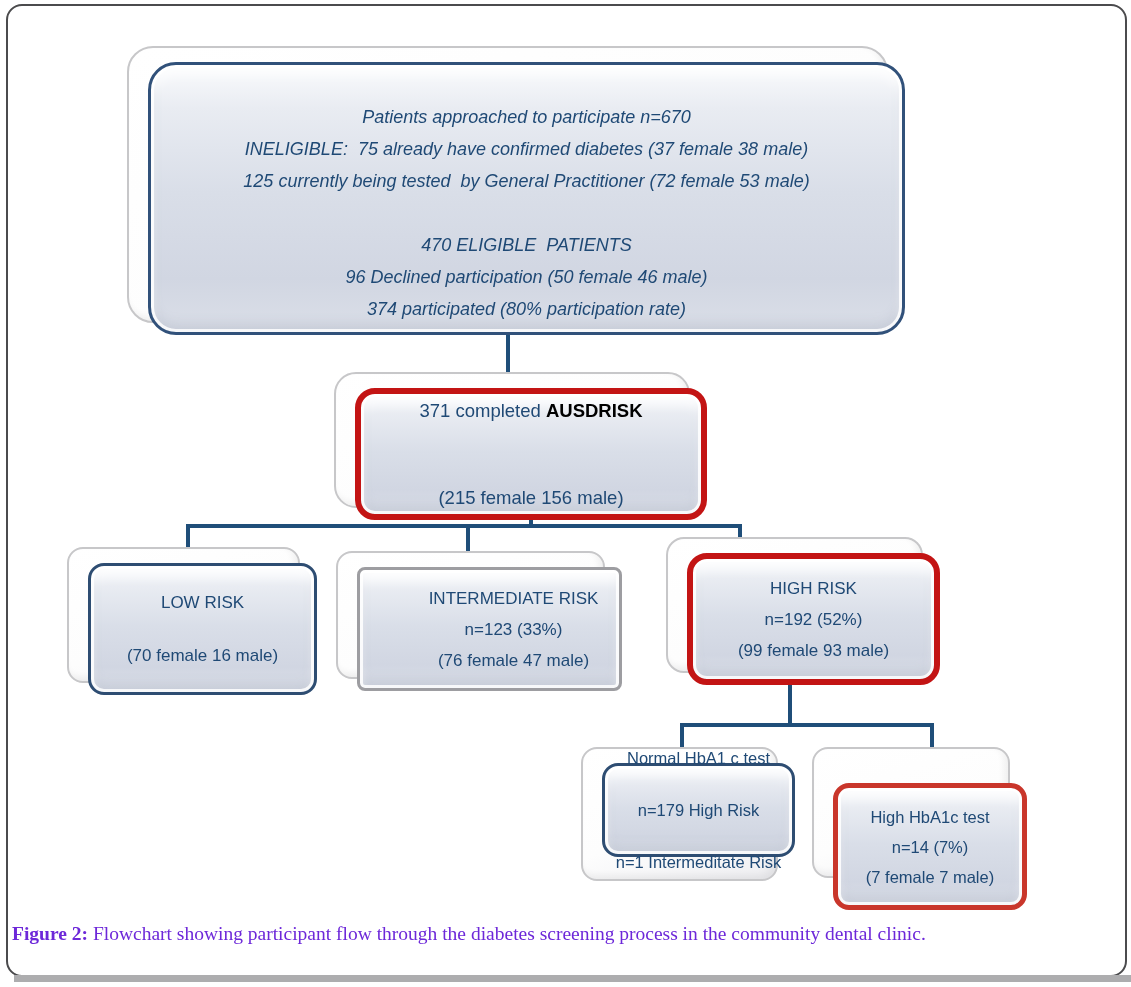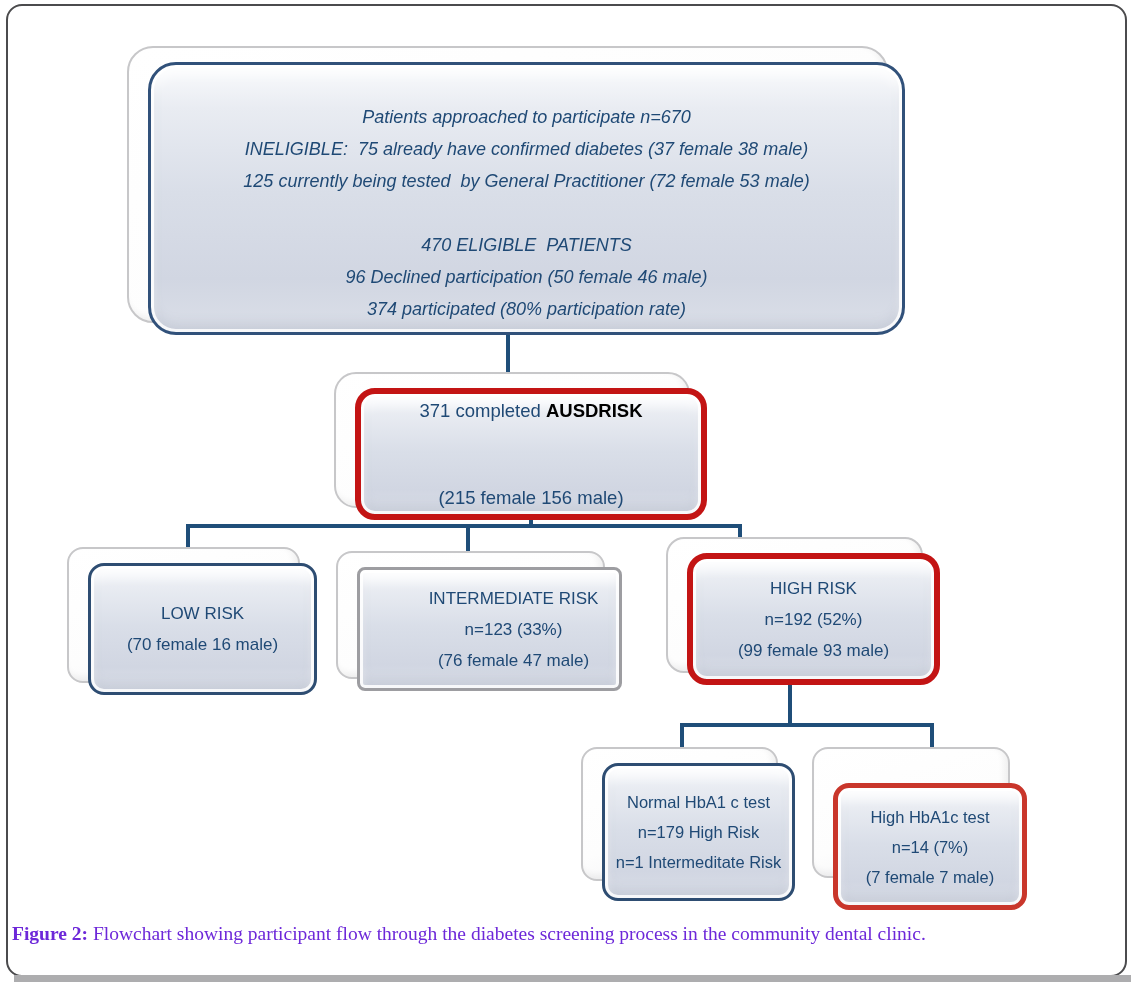--- a/index.html
+++ b/index.html
@@ -26,21 +26,21 @@
     box-shadow:inset -4px -4px 7px rgba(0,0,0,.06);
   }
   .box{
     position:absolute;left:0;top:0;width:100%;height:100%;
     box-sizing:border-box;
     background:linear-gradient(180deg,#fafbfd 0%,#e9ecf2 16%,#d9dee8 48%,#d1d6e2 80%,#dbdfe8 100%);
     box-shadow:inset 0 0 0 3px rgba(255,255,255,.85), inset 0 10px 12px rgba(255,255,255,.75), inset 0 -8px 12px rgba(110,120,145,.18);
     display:flex;flex-direction:column;justify-content:center;
     text-align:center;color:#1F4975;
   }
-  .b-navy{border:3px solid #2E4D72;border-radius:16px;}
+  .b-navy{border:3px solid #2E4D72;border-radius:16px;gap:22px;}
   .b-gray{border:3px solid #9D9DA1;border-radius:8px;padding-left:48px;}
   .b-red{border:6px solid #C31414;border-radius:20px;}
   .b-redsoft{border:5px solid #C9362B;border-radius:16px;margin-top:20px;}
   .topbox{border:3px solid #31517A;border-radius:28px;justify-content:flex-start;padding-top:36px;font-size:18px;font-style:italic;}
   .topbox .tl{height:32px;line-height:32px;white-space:nowrap;}
   .ausbox{font-size:18.5px;justify-content:space-between;}
   .ausbox .al{height:33px;line-height:33px;}
   .bk{color:#000000;font-weight:bold;}
   .risk .rl{height:31px;line-height:31px;font-size:17px;white-space:nowrap;}
   .small .rl{height:30px;line-height:30px;font-size:16.5px;white-space:nowrap;}
@@ -107,21 +107,21 @@
 
 <div class="stack" style="left:687px;top:553px;width:253px;height:132px;">
   <div class="back" style="width:253px;height:132px;border-radius:18px;"></div>
   <div class="box risk b-red">
     <div class="rl">HIGH RISK</div>
     <div class="rl">n=192 (52%)</div>
     <div class="rl">(99 female 93 male)</div>
   </div>
 </div>
 
-<div class="stack" style="left:602px;top:763px;width:193px;height:138px;">
+<div class="stack" style="left:602px;top:763px;width:193px;height:94px;">
   <div class="back" style="width:193px;height:130px;border-radius:16px;"></div>
   <div class="box small b-navy">
     <div class="rl">Normal HbA1 c test</div>
     <div class="rl">n=179 High Risk</div>
     <div class="rl">n=1 Intermeditate Risk</div>
   </div>
 </div>
 
 <div class="stack" style="left:833px;top:763px;width:194px;height:127px;">
   <div class="back" style="width:194px;height:127px;border-radius:16px;"></div>

